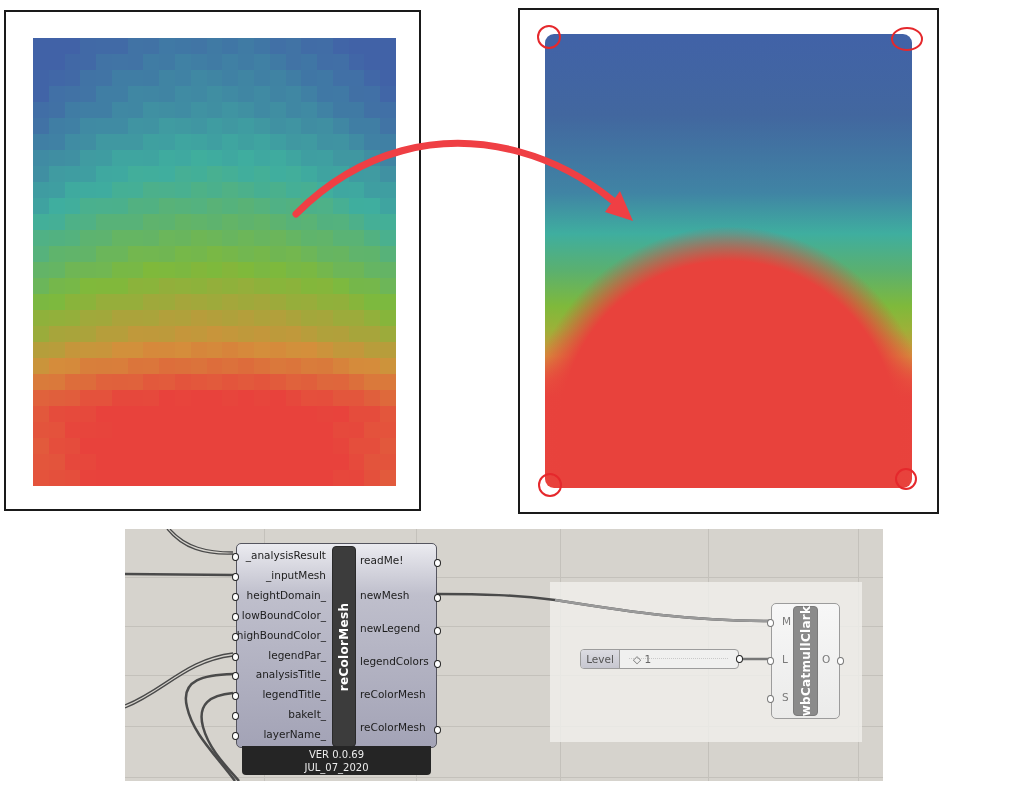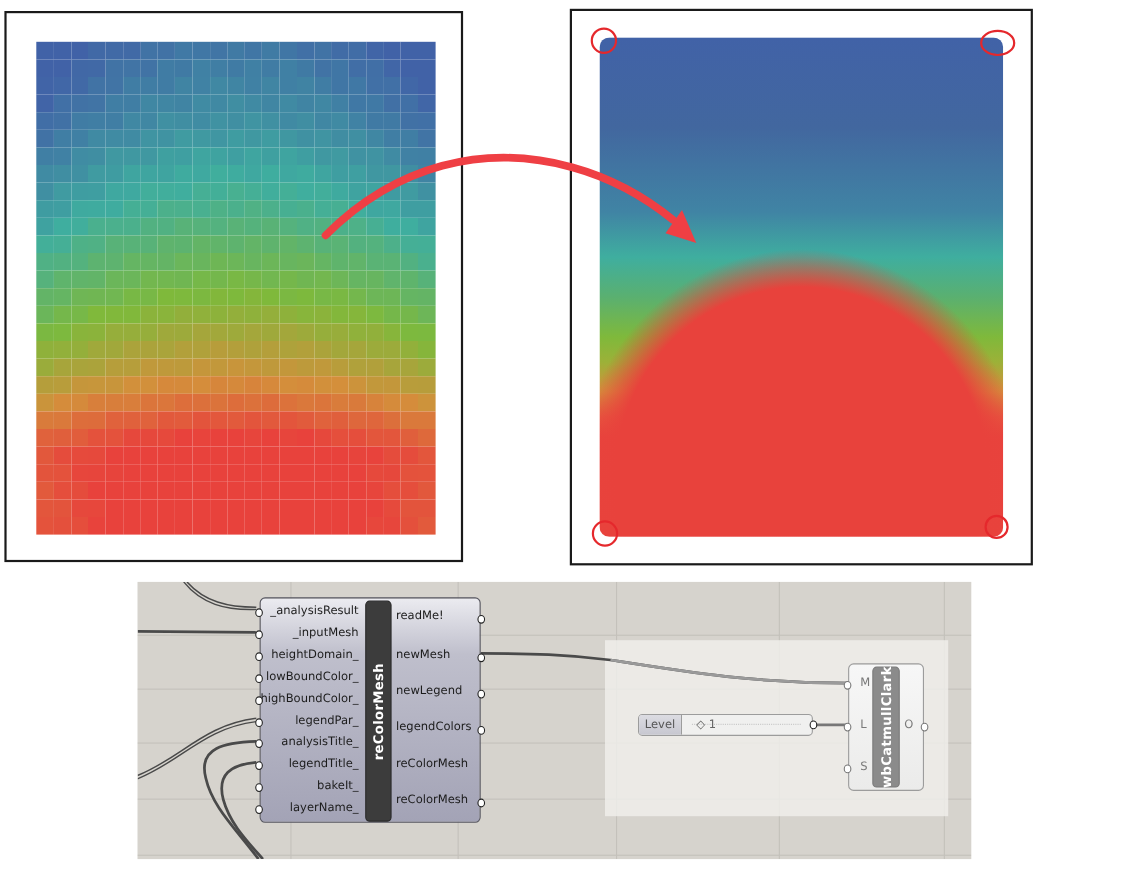--- a/index.html
+++ b/index.html
@@ -785,20 +785,24 @@
         <div class="grip" style="right: -5px; top: 50px;"></div>
         <span class="port-out" style="top: 78px;">newLegend</span>
         <div class="grip" style="right: -5px; top: 83px;"></div>
         <span class="port-out" style="top: 111px;">legendColors</span>
         <div class="grip" style="right: -5px; top: 116px;"></div>
         <span class="port-out" style="top: 144px;">reColorMesh</span>
         <span class="port-out" style="top: 177px;">reColorMesh</span>
         <div class="grip" style="right: -5px; top: 182px;"></div>
       </div>
   </div>
+  <div class="gh-footer">
+    <div>VER 0.0.69</div>
+    <div>JUL_07_2020</div>
+  </div>
 
   <div id="slider">
     <div id="slider-label">Level</div>
     <div id="slider-track"></div>
     <div id="slider-value">
       <span>◇</span>
       <span>1</span>
     </div>
     <div class="grip" style="right:-5px;top:5px"></div>
   </div>

